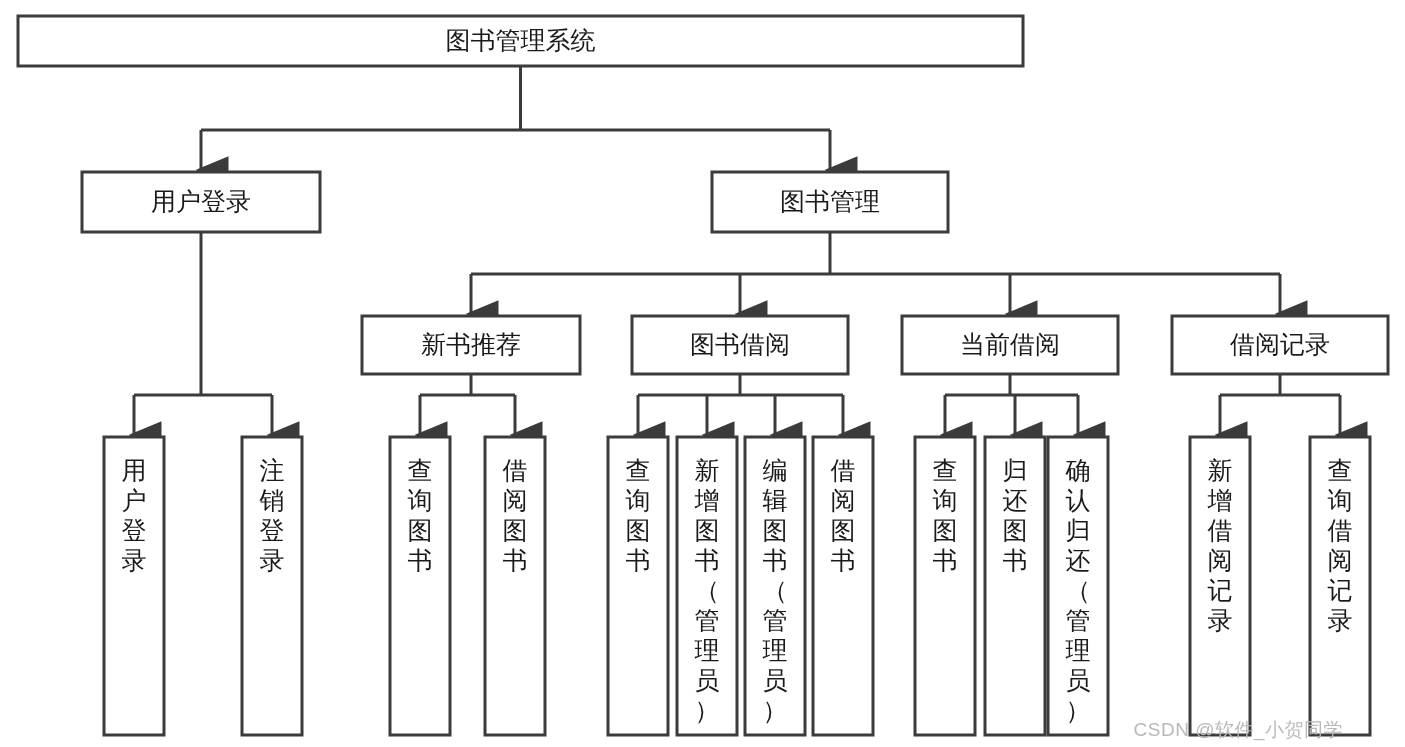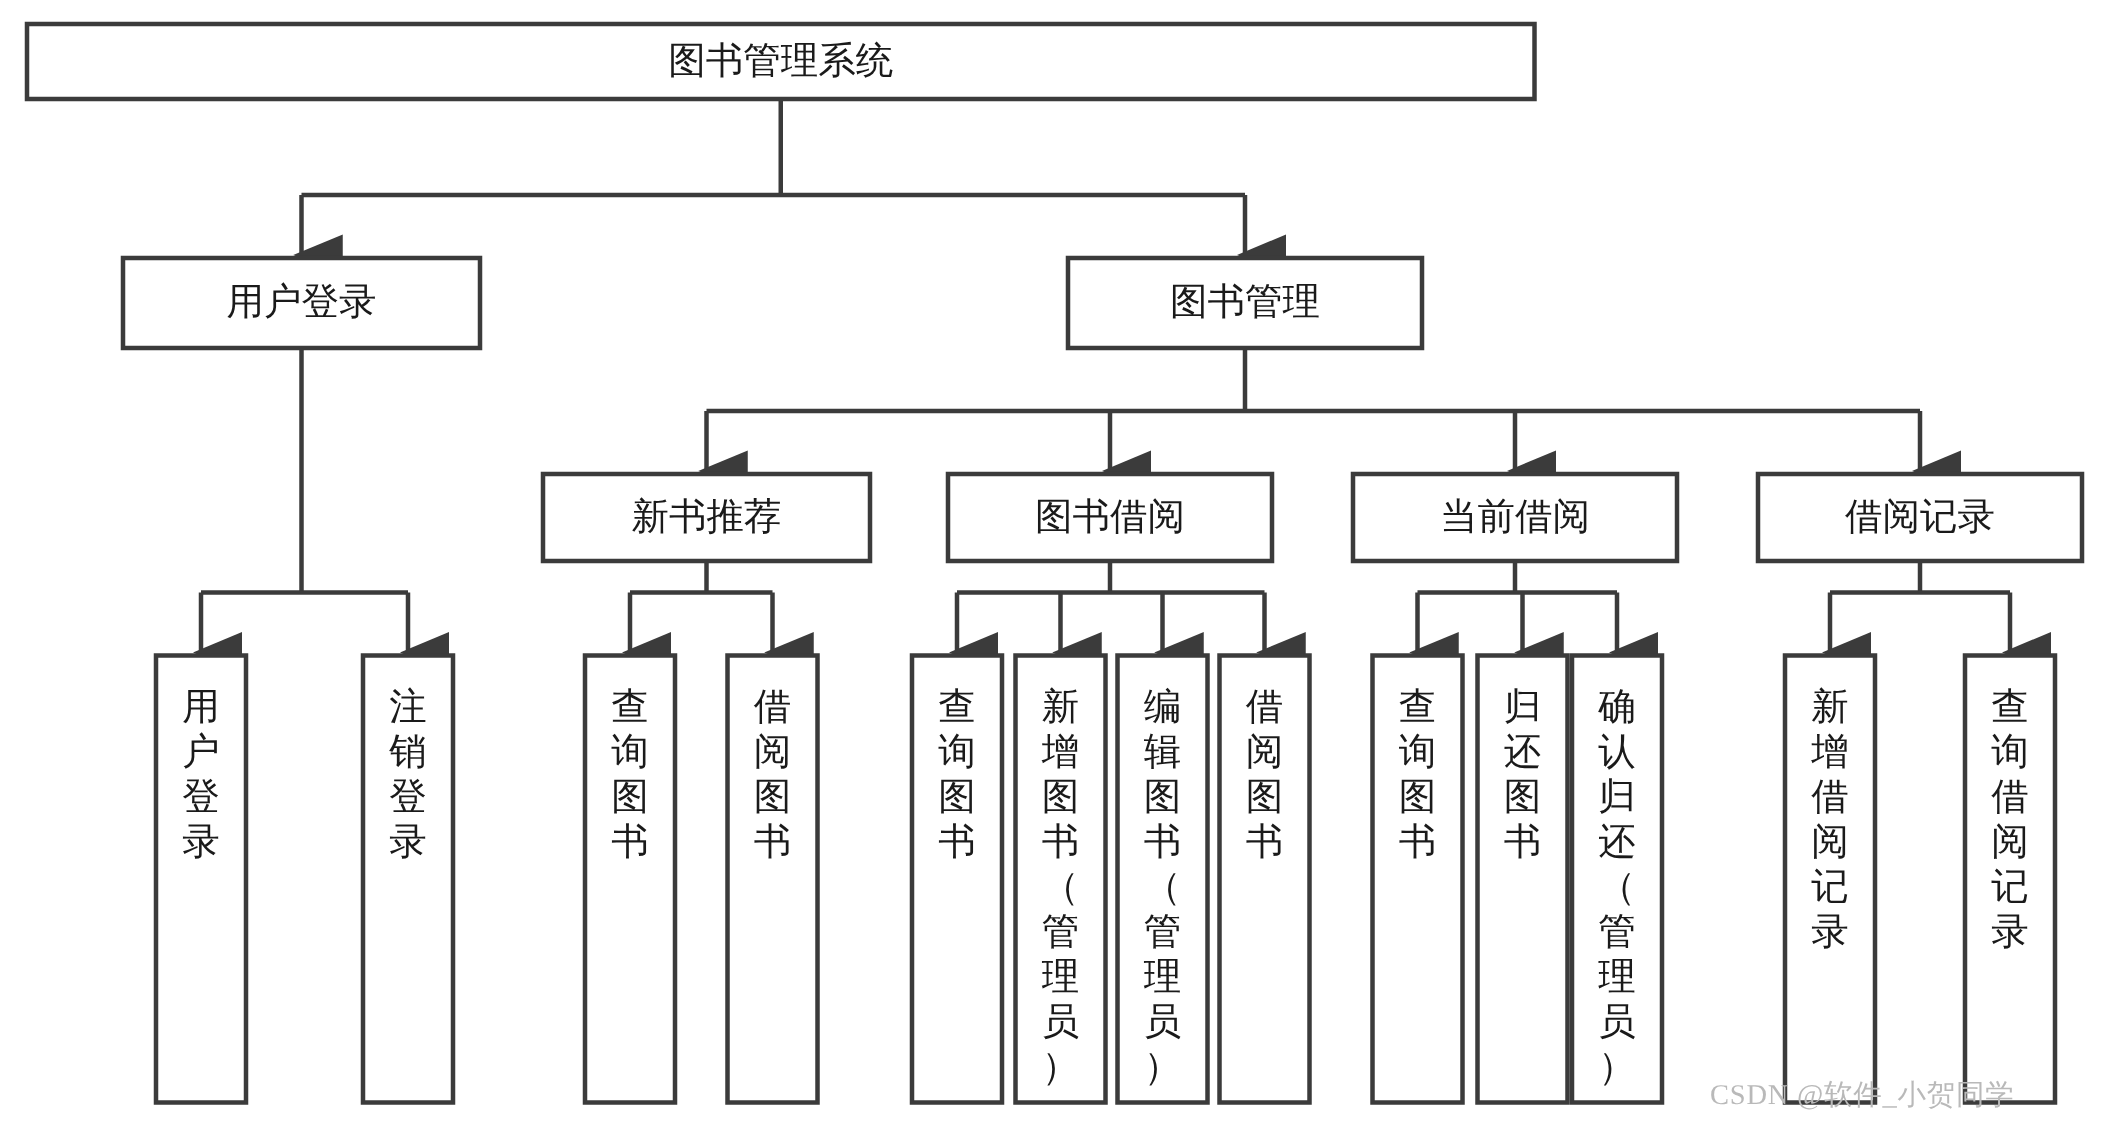--- a/index.html
+++ b/index.html
@@ -49,21 +49,21 @@
     stroke-width: 3;
     fill: none;
   }
   .arrow-head {
     fill: #3b3b3b;
   }
   .watermark {
     position: absolute;
     right: 8px;
     bottom: 4px;
-    font-family: Liberation Serif, serif;
+    font-family: Liberation Sans, sans-serif;
     font-size: 19px;
     color: #b9b9b9;
     white-space: nowrap;
     letter-spacing: 0.5px;
   }
 </style>
 </head>
 <body>
 
 <div id="diagram-root">

